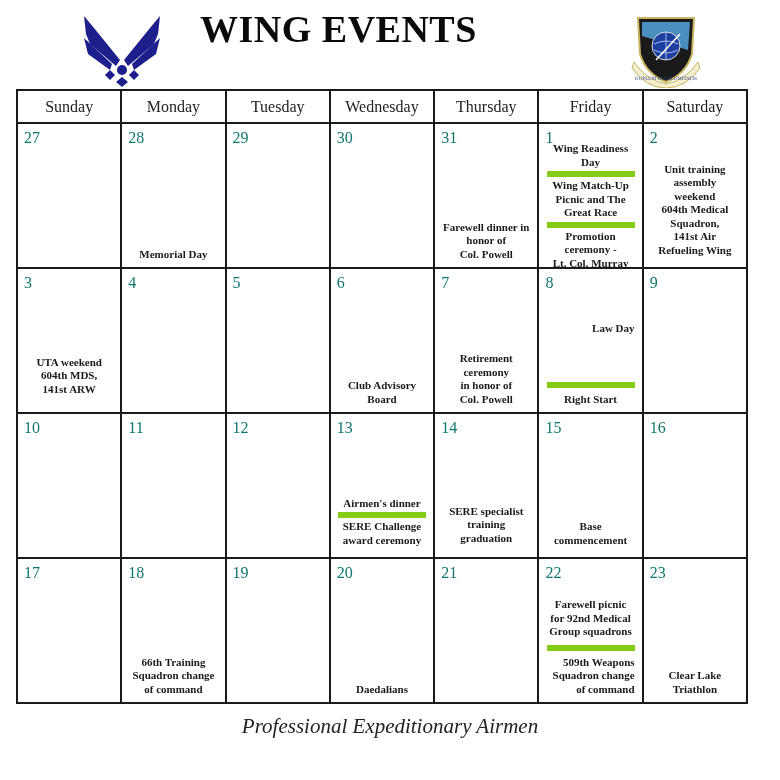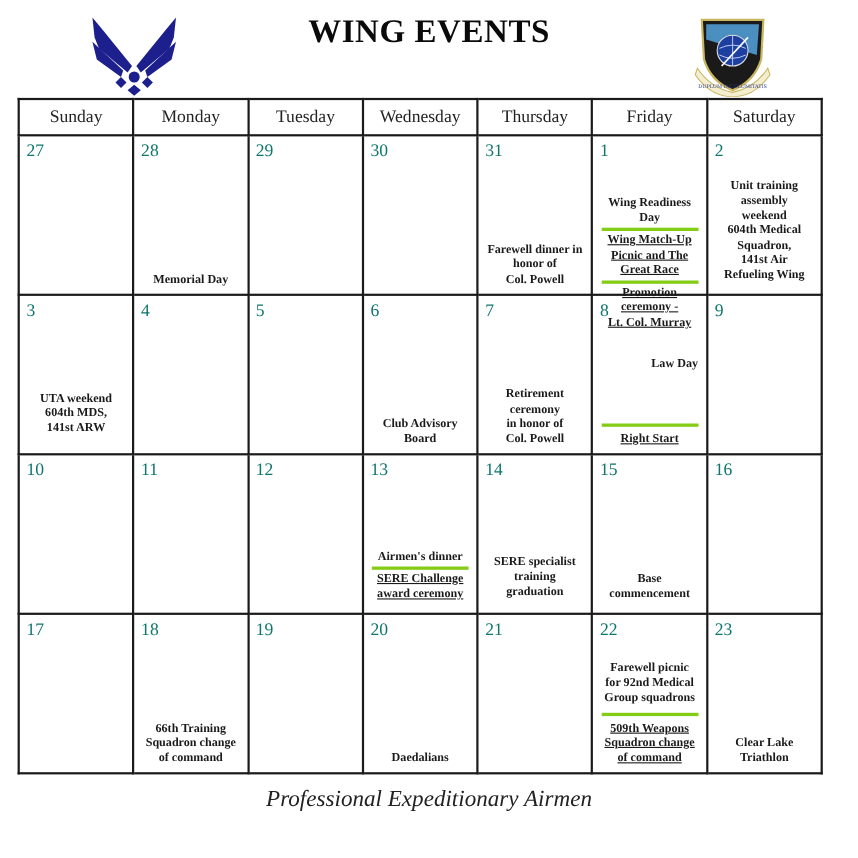--- a/index.html
+++ b/index.html
@@ -1,28 +1,28 @@
 <!DOCTYPE html>
 <html><head>
 <meta charset="utf-8">
 <style>
   html, body { margin:0; padding:0; background:#ffffff; }
   body { width:780px; height:780px; position:relative; overflow:hidden; font-family:"DejaVu Serif", serif; color:#111; }
-  .title { position:absolute; left:200px; width:380px; top:10px; text-align:center; font-family:"Liberation Serif", serif; font-weight:bold; font-size:30px; line-height:38px; letter-spacing:0.5px; color:#0a0a0a; }
+  .title { position:absolute; left:200px; width:380px; top:10px; font-family:"Liberation Serif", serif; font-weight:bold; font-size:38px; line-height:38px; letter-spacing:0.5px; color:#0a0a0a; }
   .logo-left { position:absolute; left:80px; top:14px; width:84px; height:74px; }
   .logo-right { position:absolute; left:626px; top:14px; width:80px; height:74px; }
   table.cal { position:absolute; left:16px; top:89px; width:732px; border-collapse:collapse; table-layout:fixed; }
   table.cal th, table.cal td { border:2px solid #1a1a1a; padding:0; }
   table.cal th { height:31px; font-family:"Liberation Serif", serif; font-weight:normal; font-size:16px; color:#222; }
   table.cal td { height:143px; vertical-align:top; position:relative; }
   .daynum { position:absolute; left:6px; top:5px; font-family:"Liberation Serif", serif; font-size:16px; color:#0f766e; }
   .events { position:absolute; left:4px; right:4px; bottom:4px; display:flex; flex-direction:column; align-items:center; }
   .events.top { top:20px; bottom:auto; }
   .ev { font-family:"Liberation Serif", serif; font-weight:bold; font-size:11px; line-height:13.5px; text-align:center; white-space:pre-line; color:#1a1a1a; padding:2px 0; width:88px; }
-  .ev + .ev { border-top:3px solid #84cc16;text-decoration:underline; }
+  .ev + .ev { border-top:6px solid #84cc16; }
   .footer { position:absolute; left:0; width:780px; top:714px; text-align:center; font-family:"Liberation Serif", serif; font-style:italic; font-size:21px; color:#222; }
 </style>
 </head>
 <body>
 
 <svg class="logo-left" viewBox="0 0 84 74">
   <g fill="#1c1f8c">
     <polygon points="4,2 14,14 40,46 36,52 10,30 6,20"></polygon>
     <polygon points="80,2 70,14 44,46 48,52 74,30 78,20"></polygon>
     <polygon points="4,24 32,50 30,56 8,40"></polygon>
@@ -81,21 +81,21 @@
       <td>
           <span class="daynum">31</span>
         <div class="events">
             <div class="ev">Farewell dinner in
 honor of
 Col. Powell</div>
           </div>
         </td>
       <td>
           <span class="daynum">1</span>
-        <div class="events top" style="top:16px;margin-top:36px;">
+        <div class="events top" style="top:16px;">
           <div class="ev">Wing Readiness
 Day</div>
           <div class="ev">Wing Match-Up
 Picnic and The
 Great Race</div>
           <div class="ev">Promotion
 ceremony -
 Lt. Col. Murray</div>
         </div>
         </td>
@@ -217,21 +217,21 @@
         </td>
       <td>
           <span class="daynum">21</span>
         </td>
       <td>
           <span class="daynum">22</span>
         <div class="events">
           <div class="ev" style="padding-bottom:6px;text-align:center;">Farewell picnic
 for 92nd Medical
 Group squadrons</div>
-          <div class="ev" style="padding-top:5px;">509th Weapons
+          <div class="ev" style="padding-top:5px;text-align:right;">509th Weapons
 Squadron change
 of command</div>
         </div>
         </td>
       <td>
           <span class="daynum">23</span>
         <div class="events">
             <div class="ev">Clear Lake
 Triathlon</div>
           </div>

